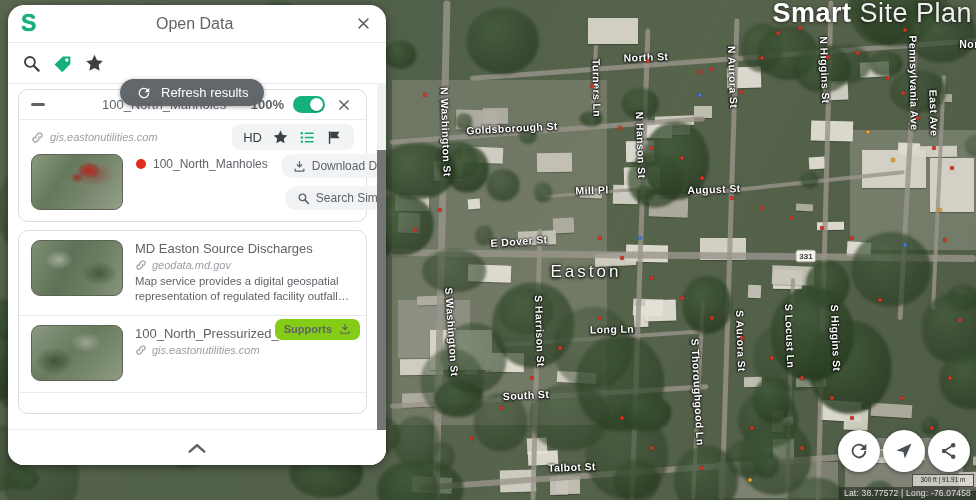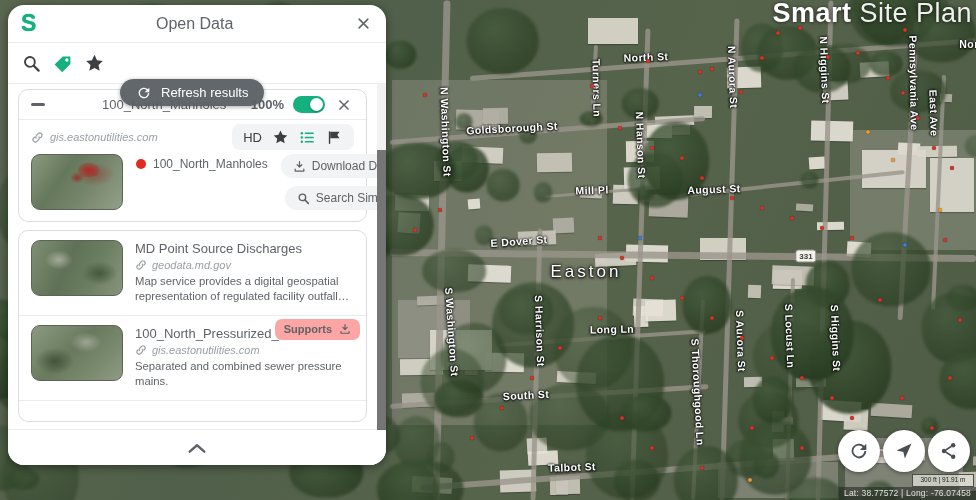--- a/index.html
+++ b/index.html
@@ -71,21 +71,21 @@
   .pill-btn{display:flex;align-items:center;gap:6px;background:#f1f3f4;border-radius:15px;height:24px;
         padding:0 12px;font-size:12px;color:#5f6368;white-space:nowrap;cursor:pointer;}
   .item{display:flex;padding:9px 12px 11px;gap:12px;position:relative;}
   .item + .item{border-top:1px solid #e8eaed;}
   .item-body{flex:1;min-width:0;padding-top:1px;}
   .item-title{font-size:13px;color:#5f6368;margin-bottom:3px;white-space:nowrap;overflow:hidden;}
   .item-src{display:flex;gap:5px;align-items:center;margin-bottom:3px;}
   .item-desc{font-size:11.3px;color:#5f6368;line-height:1.32;display:-webkit-box;-webkit-line-clamp:2;
         -webkit-box-orient:vertical;overflow:hidden;}
   .item-desc:empty{display:none;}
-  .supports{position:absolute;right:6px;top:3px;display:flex;gap:7px;align-items:center;background:#fca5a5;
+  .supports{position:absolute;right:6px;top:3px;display:flex;gap:7px;align-items:center;background:#84cc16;
         border-radius:7px;height:21px;padding:0 9px;font-size:11px;font-weight:600;color:#5f6368;cursor:pointer;}
   .tooltip{position:absolute;left:112px;top:74px;height:27px;background:rgba(92,97,102,.96);border-radius:14px;
         display:flex;align-items:center;gap:9px;padding:0 16px;color:#fff;font-size:13px;z-index:40;
         box-shadow:0 1px 4px rgba(0,0,0,.35);white-space:nowrap;}
   .p-bottom{position:absolute;left:0;right:0;bottom:0;height:35px;background:#fff;border-radius:0 0 16px 16px;
         display:flex;align-items:center;justify-content:center;box-shadow:0 -1px 0 rgba(0,0,0,.07);z-index:20;cursor:pointer;}
 
   
   .thumb-a{background:
      radial-gradient(16px 11px at 63% 28%,rgba(190,30,25,.9),rgba(170,30,25,.3) 60%,transparent 72%),
@@ -556,21 +556,21 @@
             </div>
           </div>
         </div>
       </div>
 
       <div class="card">
 
         <div class="item">
           <div class="thumb thumb-b"></div>
           <div class="item-body">
-            <div class="item-title">MD Point Source Discharges</div>
+            <div class="item-title">MD Easton Source Discharges</div>
             <div class="item-src">
               <span>
                 <svg width="12" height="12" viewBox="0 0 24 24" style="color:#9aa0a6">
                     <g fill="none" stroke="currentColor" stroke-width="2.2">
                       <path d="M10 14a4 4 0 0 1 0-6l3-3a4 4 0 0 1 6 6l-2 2"></path>
                       <path d="M14 10a4 4 0 0 1 0 6l-3 3a4 4 0 0 1-6-6l2-2"></path>
                     </g>
                   </svg>
               </span>
               <span class="src">geodata.md.gov</span>
@@ -598,21 +598,20 @@
               <span>
                 <svg width="12" height="12" viewBox="0 0 24 24" style="color:#9aa0a6">
                     <g fill="none" stroke="currentColor" stroke-width="2.2">
                       <path d="M10 14a4 4 0 0 1 0-6l3-3a4 4 0 0 1 6 6l-2 2"></path>
                       <path d="M14 10a4 4 0 0 1 0 6l-3 3a4 4 0 0 1-6-6l2-2"></path>
                     </g>
                   </svg>
               </span>
               <span class="src">gis.eastonutilities.com</span>
             </div>
-            <div class="item-desc">Separated and combined sewer pressure mains.</div>
           </div>
         </div>
 
         <div class="item">
           
           
           
         </div>
       </div>
 

